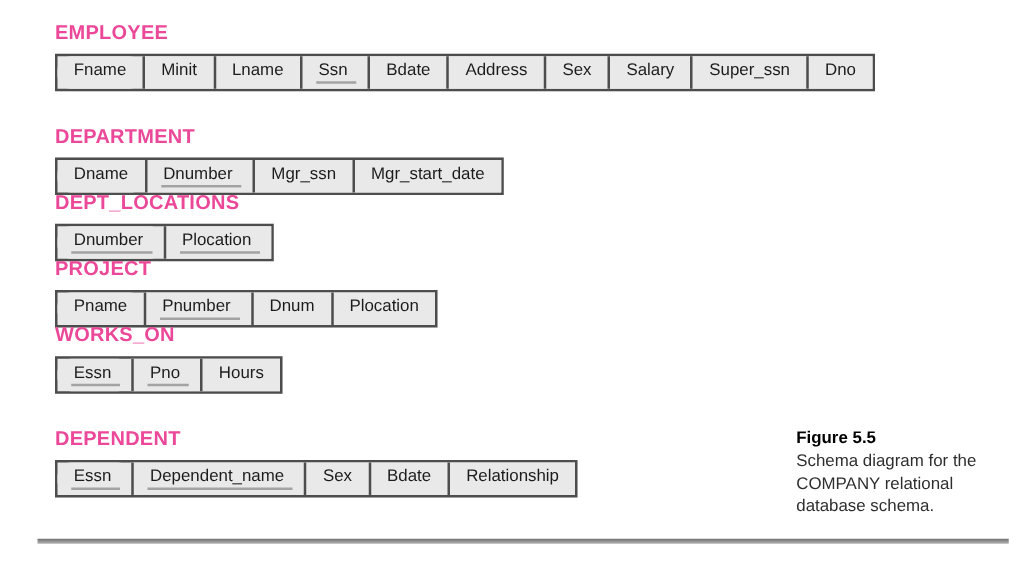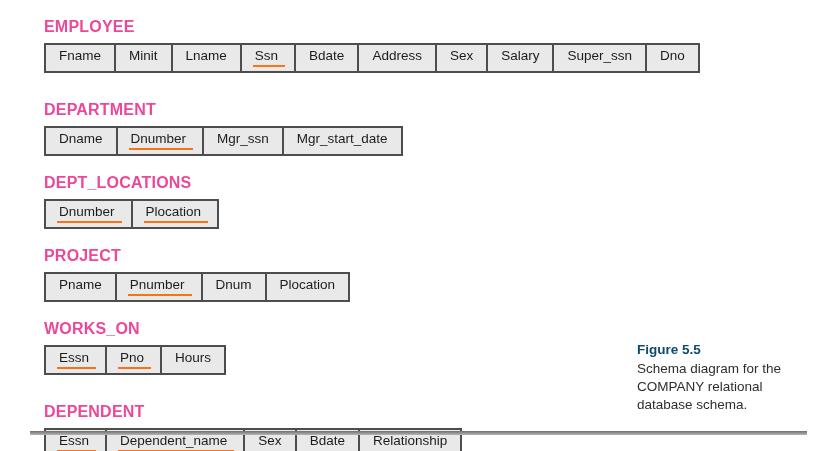--- a/index.html
+++ b/index.html
@@ -17,21 +17,21 @@
   }
   .page {
     position: absolute;
     inset: 0;
   }
   .schema-list {
     position: absolute;
     left: 44px;
     top: 20px;
   }
-  .schema-table + .schema-table { margin-top: 20px; }
+  .schema-table + .schema-table { }
   .schema-table:nth-child(2) { margin-top: 30px; }
   .schema-table:nth-child(6) { margin-top: 30px; }
   .table-title {
     font-size: 16px;
     font-weight: 700;
     line-height: 14px;
     letter-spacing: 0.2px;
     margin-bottom: 9px;
     color: #ec4899;
   }
@@ -45,36 +45,36 @@
     padding: 3px 13px 4px 13px;
     font-size: 13.5px;
     line-height: 16px;
     white-space: nowrap;
     text-align: center;
     border-left: 2px solid var(--cell-border, #4d4d4d);
   }
   .cell:first-child { border-left: none; border-radius: 11px; }
   .key-label {
     display: inline-block;
-    border-bottom: 2px solid #f97316;
+    border-bottom: 2px solid #a3a3a3;
     padding: 0 7px 1px 2px;
     margin: 0 -4px 0 -2px;
   }
   .caption {
     position: absolute;
     left: 637px;
     top: 341px;
     width: 180px;
     font-size: 13.5px;
     line-height: 18px;
     color: #2e2e2e;
   }
   .caption-title {
     font-weight: 700;
-    color: #0c4a6e;
+    color: #000000;
     margin-bottom: 1px;
   }
   .bottom-rule {
     position: absolute;
     left: 30px;
     top: 431px;
     width: 777px;
     height: 4px;
     background: linear-gradient(to bottom, #6f6f6f, #b5b5b5);
   }

